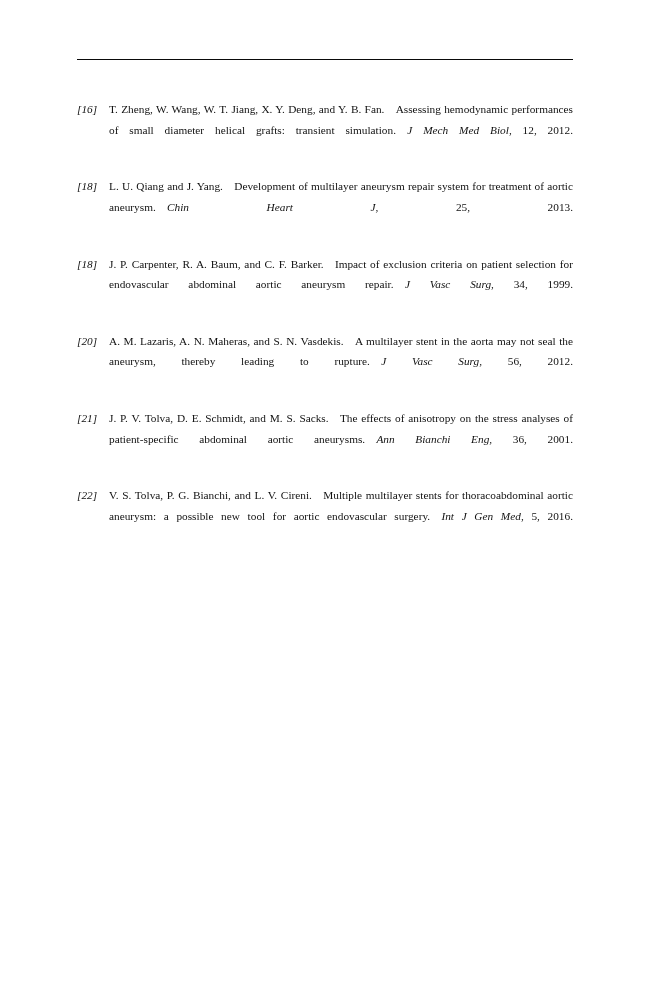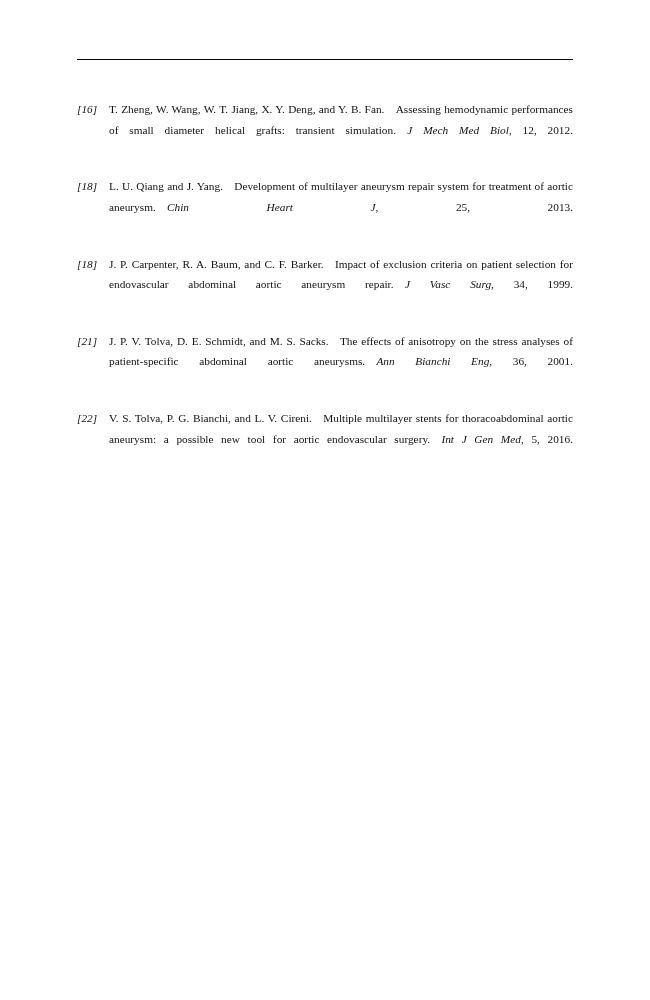--- a/index.html
+++ b/index.html
@@ -112,20 +112,24 @@
       </div>
       <div class="bib-entry">
         <span class="bib-label">[18]</span>
         <span class="bib-text"><span>L. U. Qiang and J. Yang.</span>  <span>Development of multilayer aneurysm repair system for treatment of aortic aneurysm.</span>  <span class="jrnl">Chin Heart J</span><span>, 25, 2013.</span></span>
       </div>
       <div class="bib-entry">
         <span class="bib-label">[18]</span>
         <span class="bib-text"><span>J. P. Carpenter, R. A. Baum, and C. F. Barker.</span>  <span>Impact of exclusion criteria on patient selection for endovascular abdominal aortic aneurysm repair.</span>  <span class="jrnl">J Vasc Surg</span><span>, 34, 1999.</span></span>
       </div>
       <div class="bib-entry">
+        <span class="bib-label">[20]</span>
+        <span class="bib-text"><span>A. M. Lazaris, A. N. Maheras, and S. N. Vasdekis.</span>  <span>A multilayer stent in the aorta may not seal the aneurysm, thereby leading to rupture.</span>  <span class="jrnl">J Vasc Surg</span><span>, 56, 2012.</span></span>
+      </div>
+      <div class="bib-entry">
         <span class="bib-label">[21]</span>
         <span class="bib-text"><span>J. P. V. Tolva, D. E. Schmidt, and M. S. Sacks.</span>  <span>The effects of anisotropy on the stress analyses of patient-specific abdominal aortic aneurysms.</span>  <span class="jrnl">Ann Bianchi Eng</span><span>, 36, 2001.</span></span>
       </div>
       <div class="bib-entry">
         <span class="bib-label">[22]</span>
         <span class="bib-text"><span>V. S. Tolva, P. G. Bianchi, and L. V. Cireni.</span>  <span>Multiple multilayer stents for thoracoabdominal aortic aneurysm: a possible new tool for aortic endovascular surgery.</span>  <span class="jrnl">Int J Gen Med</span><span>, 5, 2016.</span></span>
       </div>
     </div>
 
 </div>

